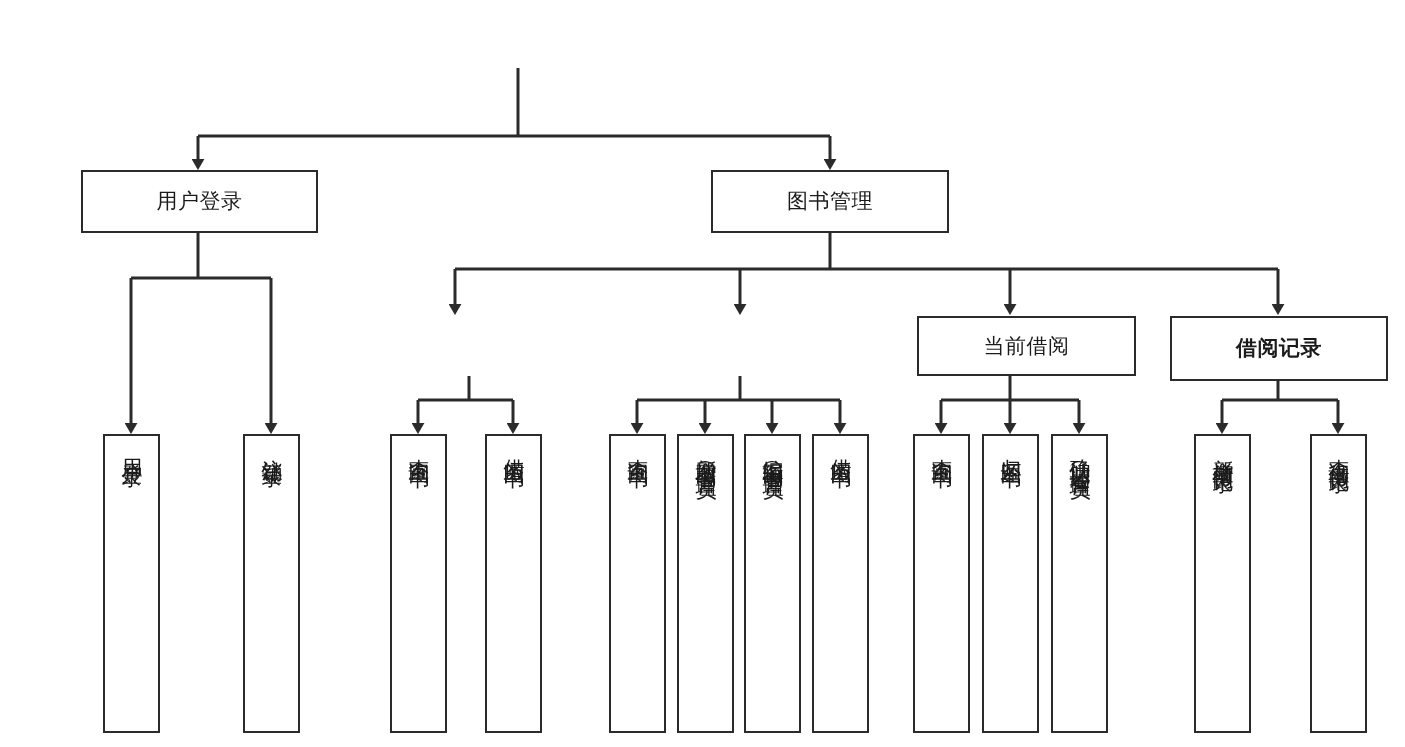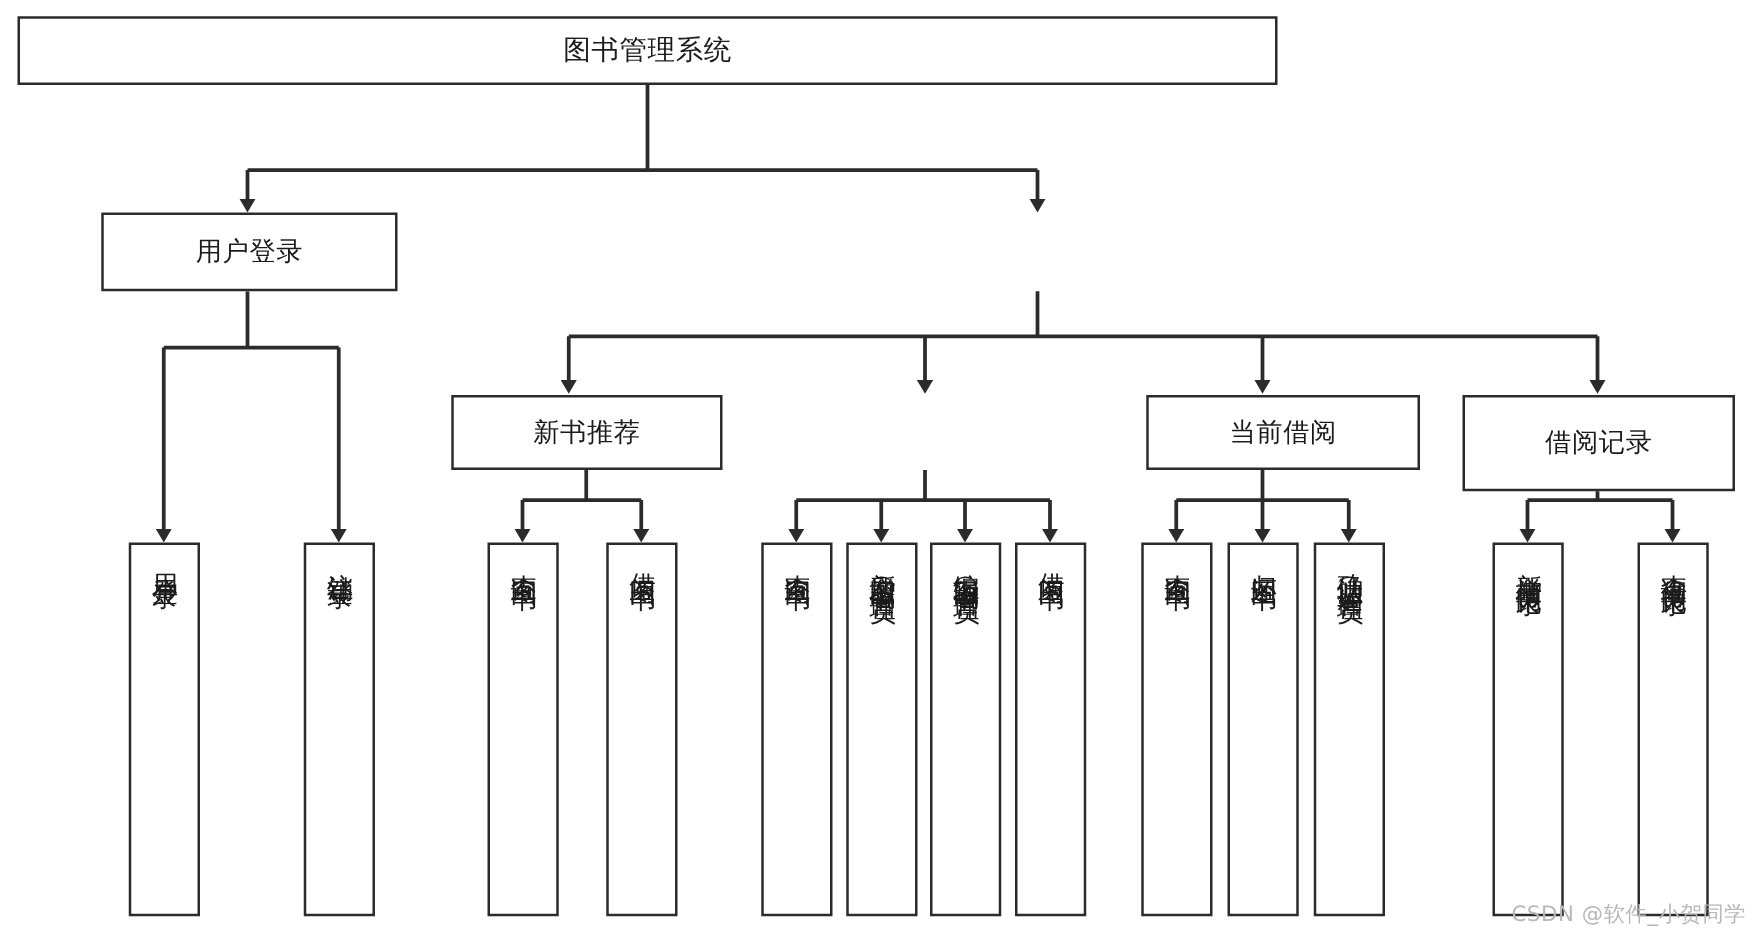--- a/index.html
+++ b/index.html
@@ -119,35 +119,32 @@
       <path d="M 1010 400 L 1010 424" marker-end="url(#arrow)"></path>
       <path d="M 1079 400 L 1079 424" marker-end="url(#arrow)"></path>
 
       <path d="M 1278 376 L 1278 400"></path>
       <path d="M 1222 400 L 1338 400"></path>
       <path d="M 1222 400 L 1222 424" marker-end="url(#arrow)"></path>
       <path d="M 1338 400 L 1338 424" marker-end="url(#arrow)"></path>
     </g>
   </svg>
 
-  <div class="node root horiz" style="left:14px; top:13px; width:1008px; height:55px;">
-    <span class="lbl">图书管理系统</span>
-  </div>
 
   <div class="node horiz" style="left:81px; top:170px; width:237px; height:63px;">
     <span class="lbl">用户登录</span>
   </div>
+  <div class="node horiz" style="left:711px; top:170px; width:238px; height:63px;">
+    <span class="lbl">图书管理</span>
+  </div>
 
-  <div class="node horiz" style="left:361px; top:316px; width:217px; height:60px;">
-    <span class="lbl">新书推荐</span>
-  </div>
   <div class="node horiz" style="left:901px; top:316px; width:219px; height:60px;margin-left:16px;">
     <span class="lbl">当前借阅</span>
   </div>
-  <div class="node horiz" style="left:1170px; top:316px; width:218px; height:77px;">
+  <div class="node horiz" style="left:1170px; top:316px; width:218px; height:65px;font-weight:bold;">
     <span class="lbl">借阅记录</span>
   </div>
 
   <div class="node leaf" style="left:103px; top:434px; width:57px; height:299px;">
     <span class="lbl">用户登录</span>
   </div>
   <div class="node leaf" style="left:243px; top:434px; width:57px; height:299px;">
     <span class="lbl">注销登录</span>
   </div>
 
@@ -181,15 +178,14 @@
     <span class="lbl">确认归还（管理员）</span>
   </div>
 
   <div class="node leaf" style="left:1194px; top:434px; width:57px; height:299px;">
     <span class="lbl">新增借阅记录</span>
   </div>
   <div class="node leaf" style="left:1310px; top:434px; width:57px; height:299px;">
     <span class="lbl">查询借阅记录</span>
   </div>
 
-  <div class="watermark">CSDN @软件_小贺同学</div>
 
 </div>
 
 </body></html>

